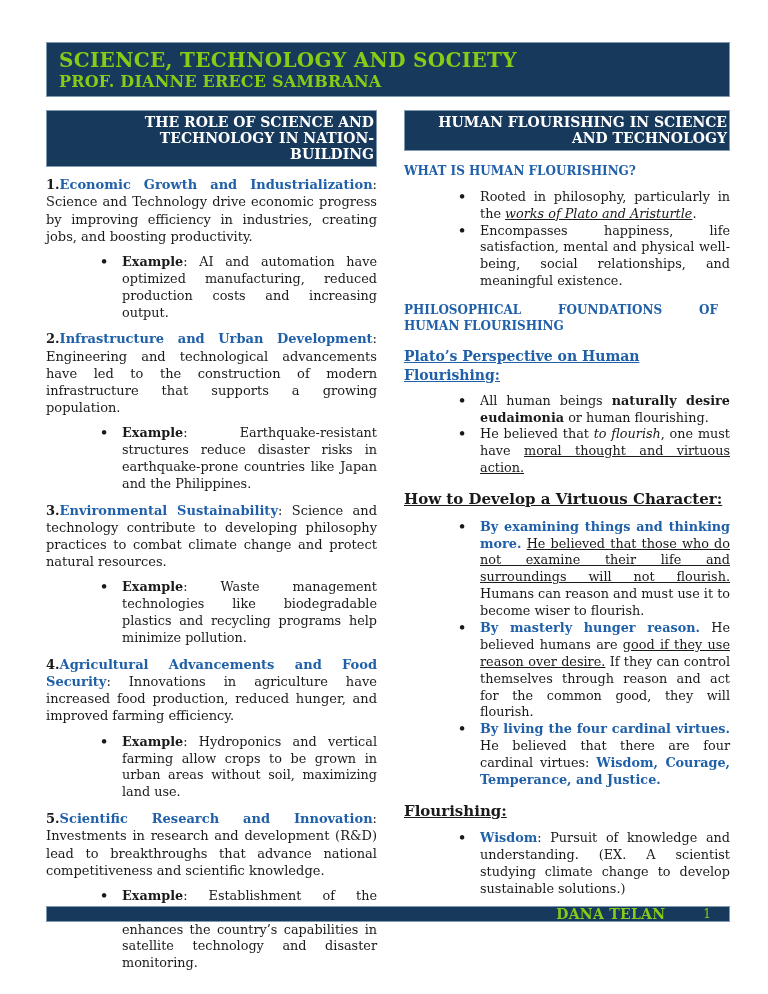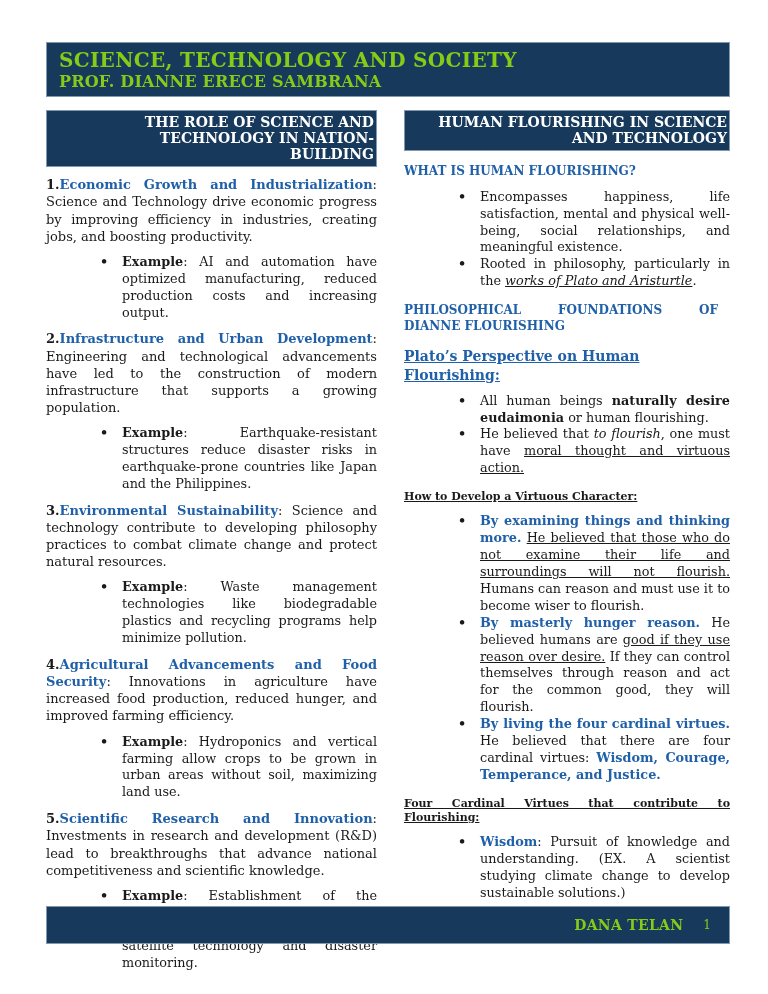--- a/index.html
+++ b/index.html
@@ -11,22 +11,22 @@
     overflow:hidden;
   }
   .band {
     position:absolute; left:46px; width:684px; background:var(--navy);
     border:1px solid var(--band-border); color:#84cc16;
   }
   .header-band { top:42px; height:55px; padding:6px 12px 0 12px; }
   .header-title { font-size:20px; font-weight:bold; line-height:1.15; letter-spacing:.3px; }
   .header-subtitle { font-size:16px; font-weight:bold; line-height:1.2; letter-spacing:.2px; }
   .footer-band {
-    top:906px; height:38px; display:flex; align-items:center;
-    justify-content:flex-end; gap:20px; padding-right:18px;
+    top:906px; height:16px; display:flex; align-items:center;
+    justify-content:flex-end; gap:38px; padding-right:18px;
   }
   .footer-author { font-weight:bold; font-size:14px; letter-spacing:.3px; }
   .footer-page { font-size:12px; }
   .columns { position:absolute; left:46px; top:110px; width:684px; display:flex; gap:27px; }
   .col-left { width:331px; }
   .col-right { width:326px; }
   .box-heading {
     background:var(--navy); border:1px solid var(--band-border); color:#ffffff;
     text-align:right; font-weight:bold; font-size:14px; line-height:1.15;
     padding:3px 2px 4px 2px; white-space:pre-line;
@@ -37,21 +37,21 @@
     list-style:none; position:relative; padding-left:26px;
     font-size:12.8px; line-height:1.32; text-align:justify;
   }
   .bullets li::before { content:"\2022"; position:absolute; left:4px; font-weight:bold; }
   .h-blue { color:var(--blue); font-weight:bold; font-size:12px; line-height:1.3; margin:13px 12px 9px 0; }
   .h-blue-u {
     color:var(--blue); font-weight:bold; font-size:14px; line-height:1.3;
     text-decoration:underline; margin:13px 0 9px 0;
   }
   .h-black-u {
-    color:var(--ink); font-weight:bold; font-size:11px; line-height:1.3;
+    color:var(--ink); font-weight:bold; font-size:15px; line-height:1.3;
     text-decoration:underline; margin:13px 0 9px 0;
   }
   .justify-last { text-align:justify; text-align-last:justify; }
   .b { font-weight:bold; }
   .blue { color:var(--blue); }
   .u { text-decoration:underline; }
   .i { font-style:italic; }
 </style>
 </head>
 <body>
@@ -88,40 +88,39 @@
           <li><span class="b">Example</span><span>: Establishment of the Philippine Space Agency (PhilSA) enhances the country’s capabilities in satellite technology and disaster monitoring.</span></li>
         </ul>
       </div>
   </div>
   <div class="col-right">
     <div class="box-heading">HUMAN FLOURISHING IN SCIENCE
 AND TECHNOLOGY</div>
     <div id="right-blocks">
         <div class="h-blue"><span>WHAT IS HUMAN FLOURISHING?</span></div>
         <ul class="bullets">
+          <li><span>Rooted in philosophy, particularly in the </span><span class="i u">works of Plato and Aristurtle</span><span>.</span></li>
           <li><span>Encompasses happiness, life satisfaction, mental and physical well-being, social relationships, and meaningful existence.</span></li>
-          <li><span>Rooted in philosophy, particularly in the </span><span class="i u">works of Plato and Aristurtle</span><span>.</span></li>
         </ul>
         <div class="h-blue">
           <div class="justify-last">PHILOSOPHICAL FOUNDATIONS OF</div>
-          <div>DIANNE FLOURISHING</div>
+          <div>HUMAN FLOURISHING</div>
         </div>
         <div class="h-blue-u"><span>Plato’s Perspective on Human Flourishing:</span></div>
         <ul class="bullets">
           <li><span>All human beings </span><span class="b">naturally desire eudaimonia</span><span> or human flourishing.</span></li>
           <li><span>He believed that </span><span class="i">to flourish</span><span>, one must have </span><span class="u">moral thought and virtuous action.</span></li>
         </ul>
         <div class="h-black-u"><span>How to Develop a Virtuous Character:</span></div>
         <ul class="bullets">
           <li><span class="b blue">By examining things and thinking more.</span><span> </span><span class="u">He believed that those who do not examine their life and surroundings will not flourish.</span><span> Humans can reason and must use it to become wiser to flourish.</span></li>
           <li><span class="b blue">By masterly hunger reason.</span><span> He believed humans are </span><span class="u">good if they use reason over desire.</span><span> If they can control themselves through reason and act for the common good, they will flourish.</span></li>
           <li><span class="b blue">By living the four cardinal virtues.</span><span> He believed that there are four cardinal virtues: </span><span class="b blue">Wisdom, Courage, Temperance, and Justice.</span></li>
         </ul>
         <div class="h-black-u">
-          <div class="justify-last">Four Cardinal Virtues that contribute to</div>
           <div>Flourishing:</div>
         </div>
         <ul class="bullets">
           <li><span class="b blue">Wisdom</span><span>: Pursuit of knowledge and understanding. (EX. A scientist studying climate change to develop sustainable solutions.)</span></li>
         </ul>
       </div>
   </div>
 </div>
 
 <div class="band footer-band">

